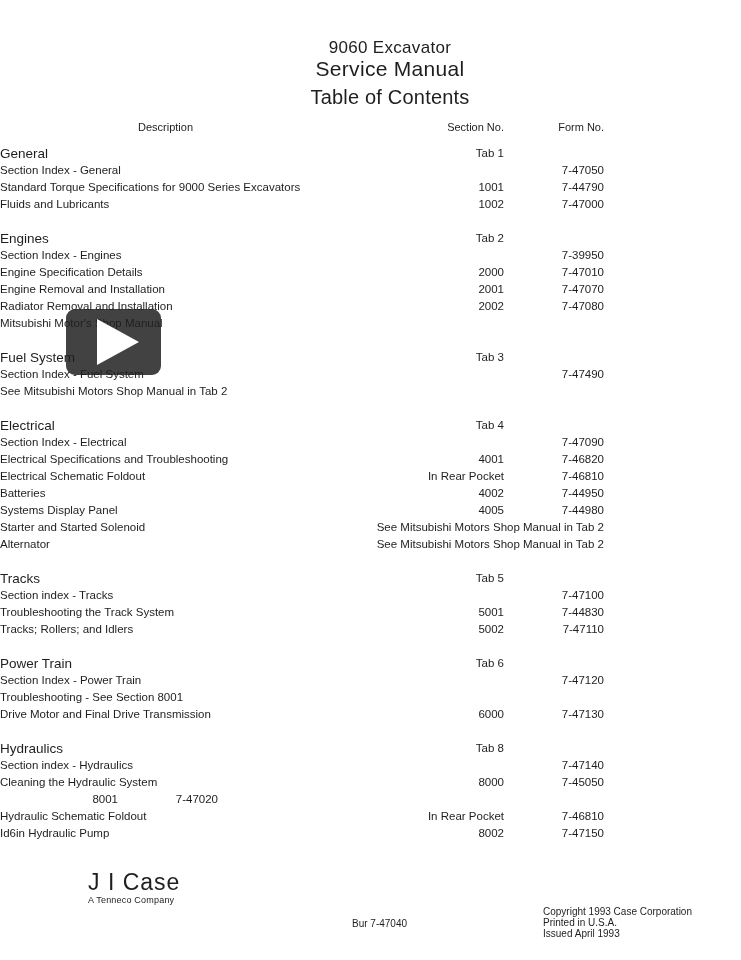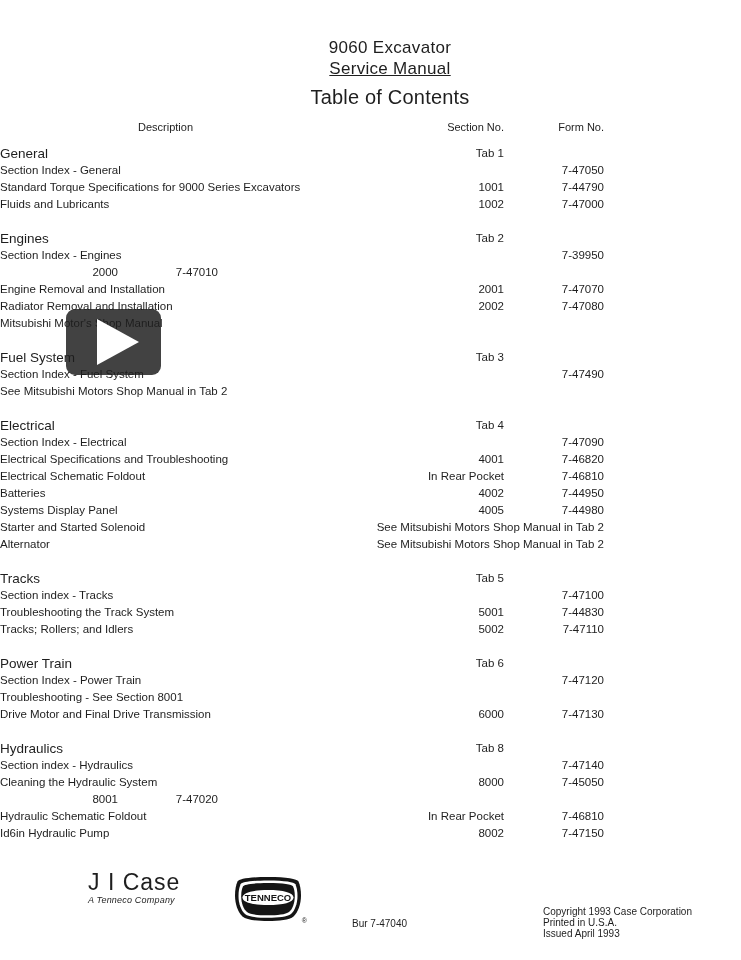--- a/index.html
+++ b/index.html
@@ -10,21 +10,21 @@
     overflow: hidden;
     font-family: "Liberation Sans", sans-serif;
     color: #1e1e1e;
     -webkit-font-smoothing: antialiased;
   }
   .page { position: absolute; inset: 0; }
 
   
   .titles { padding-top: 37px; width: 604px; margin-left: 88px; text-align: center; }
   .title-line1 { font-size: 17px; line-height: 21px; letter-spacing: .3px; }
-  .title-line2 { font-size: 17px; line-height: 22px; letter-spacing: .3px; text-decoration: underline; }
+  .title-line2 { font-size: 21px; line-height: 22px; letter-spacing: .3px; }
   .title-line3 { font-size: 20px; line-height: 24px; margin-top: 5px; letter-spacing: .2px; }
 
   
   .toc { width: 604px; margin-top: 11px; }
   .row { display: flex; height: 17px; line-height: 17px; font-size: 11.5px; }
   .cell { white-space: nowrap; overflow: visible; }
   .desc { flex: 1 1 auto; text-align: left; }
   .sec  { flex: 0 0 118px; text-align: right; }
   .form { flex: 0 0 100px; text-align: right; }
   .wide { flex: 0 0 230px; text-align: right; }
@@ -40,21 +40,21 @@
     background: rgba(30,30,30,0.84);
     border-radius: 9px;
     cursor: pointer;
     z-index: 5;
   }
   .play-overlay svg { position: absolute; left: 31px; top: 10px; display: block; }
 
   
   .footer-left { position: absolute; left: 88px; top: 870px; }
   .brand-name { font-size: 23px; line-height: 24px; letter-spacing: 1px; }
-  .brand-tagline { font-size: 9px; line-height: 12px; letter-spacing: .2px; font-style: italic; }
+  .brand-tagline { font-size: 9px; line-height: 12px; letter-spacing: .2px; }
   .tenneco-logo { position: absolute; left: 233px; top: 876px; width: 70px; height: 46px; }
   .tenneco-reg { position: absolute; right: -4px; bottom: -2px; font-size: 7px; color: #1e1e1e; }
   .bur-number { position: absolute; left: 352px; top: 918px; font-size: 10px; }
   .copyright { position: absolute; right: 49px; top: 906px; text-align: left; font-size: 10px; line-height: 11px; }
 </style>
 </head>
 <body>
 
 <div class="page">
 
@@ -98,20 +98,21 @@
             <div class="cell desc group-name">Engines</div>
             <div class="cell sec">Tab 2</div>
             <div class="cell form"></div>
           </div>
           <div class="row">
             <div class="cell desc">Section Index - Engines</div>
             <div class="cell sec"></div>
             <div class="cell form">7-39950</div>
           </div>
           <div class="row">
+            <div class="cell desc">Engine Specification Details</div>
             <div class="cell sec">2000</div>
             <div class="cell form">7-47010</div>
           </div>
           <div class="row">
             <div class="cell desc">Engine Removal and Installation</div>
             <div class="cell sec">2001</div>
             <div class="cell form">7-47070</div>
           </div>
           <div class="row">
             <div class="cell desc">Radiator Removal and Installation</div>
@@ -263,30 +264,20 @@
     <svg width="42" height="46" viewBox="0 0 42 46" aria-hidden="true">
       <polygon points="0,0 42,23 0,46" fill="#ffffff"></polygon>
     </svg>
   </div>
 
   <div class="footer-left">
     <div class="brand-name">J I Case</div>
     <div class="brand-tagline">A Tenneco Company</div>
   </div>
 
-  <div class="tenneco-logo">
-    <svg width="70" height="46" viewBox="0 0 70 46" aria-hidden="true">
-      <path d="M35 1 C16 1 6 3 4.5 5.5 C3 9 2 13.5 2 19.5 C2 28 5 36.5 9.5 40.5 C13.5 44 24 45 35 45 C46 45 56.5 44 60.5 40.5 C65 36.5 68 28 68 19.5 C68 13.5 67 9 65.5 5.5 C64 3 54 1 35 1 Z" fill="#151515"></path>
-      <path d="M35 4.5 C18 4.5 8.8 6.2 7.6 8.2 C6.3 11.2 5.5 14.8 5.5 20 C5.5 27.5 8.2 34.8 12 38 C15.6 40.9 25 41.8 35 41.8 C45 41.8 54.4 40.9 58 38 C61.8 34.8 64.5 27.5 64.5 20 C64.5 14.8 63.7 11.2 62.4 8.2 C61.2 6.2 52 4.5 35 4.5 Z" fill="#ffffff"></path>
-      <path d="M35 7 C19.5 7 11 8.6 10 10.3 C8.9 13 8.2 15.6 8.2 20.2 C8.2 26.9 10.6 33.3 14 36 C17.2 38.5 26 39.3 35 39.3 C44 39.3 52.8 38.5 56 36 C59.4 33.3 61.8 26.9 61.8 20.2 C61.8 15.6 61.1 13 60 10.3 C59 8.6 50.5 7 35 7 Z" fill="#151515"></path>
-      <path d="M35 14 C20 14 9.5 16.5 9.5 21.5 C9.5 26.5 20 29 35 29 C50 29 60.5 26.5 60.5 21.5 C60.5 16.5 50 14 35 14 Z" fill="#ffffff"></path>
-      <text x="35" y="25" text-anchor="middle" font-family="Liberation Sans, sans-serif" font-size="9.5" font-weight="bold" fill="#151515">TENNECO</text>
-    </svg>
-    <span class="tenneco-reg">®</span>
-  </div>
 
   <div class="bur-number">Bur 7-47040</div>
 
   <div class="copyright">
     <div>Copyright 1993 Case Corporation</div>
     <div>Printed in U.S.A.</div>
     <div>Issued April 1993</div>
   </div>
 
 </div>

